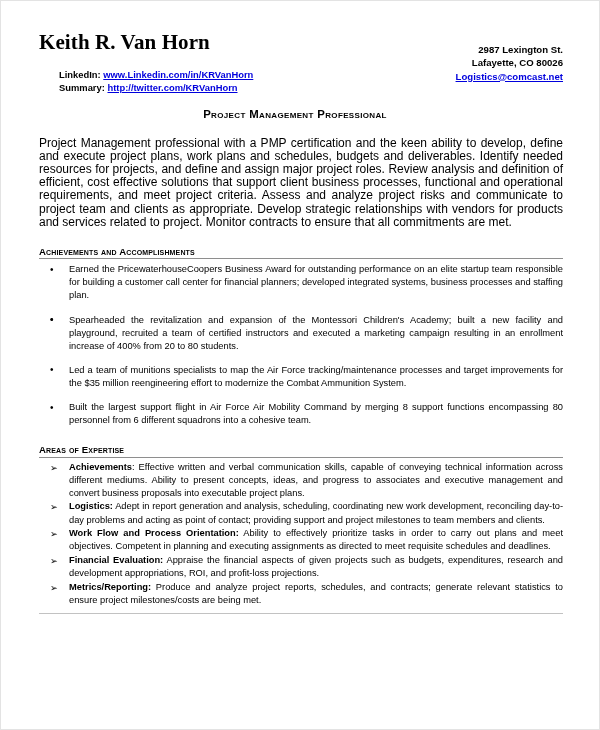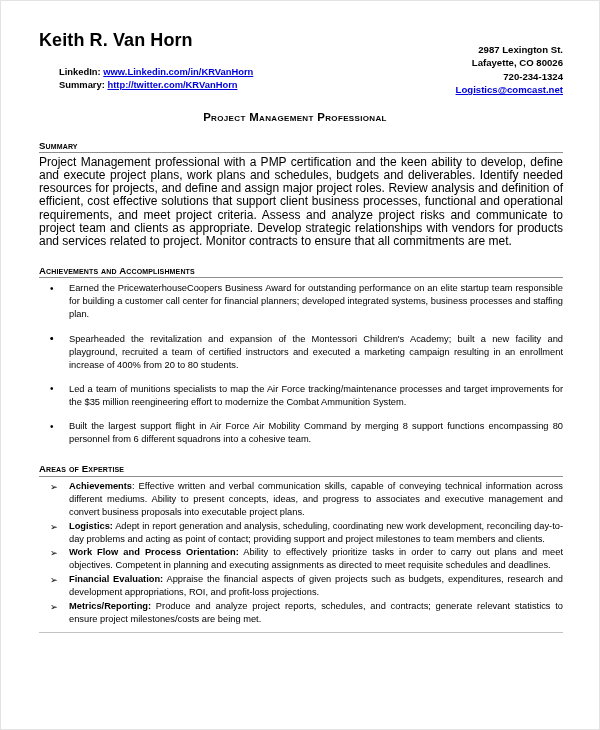--- a/index.html
+++ b/index.html
@@ -33,26 +33,27 @@
 
   
   .header {
     display: flex;
     justify-content: space-between;
     align-items: flex-start;
   }
   .header-left { width: 300px; }
 
   .full-name {
-    font-size: 18px;
+    font-size: 21px;
     font-weight: bold;
     letter-spacing: 0.1px;
     line-height: 1.1;
     margin: 0 0 14px 0;
     white-space: nowrap;
+    font-family: Liberation Serif, serif;
   }
 
   .social-line {
     font-size: 9.4px;
     font-weight: bold;
     line-height: 13px;
     white-space: nowrap;
   }
   .social-label { color: #000000; padding-left: 20px; }
   .social-link {
@@ -166,30 +167,28 @@
 
         <div class="social-line">
           <span class="social-label">Summary:</span>
           <span class="social-link">http://twitter.com/KRVanHorn</span>
         </div>
       </div>
 
       <div class="header-right">
         <div class="addr-line">2987 Lexington St.</div>
         <div class="addr-line">Lafayette, CO 80026</div>
-        <div class="addr-line">720-234-1324</div>
         <div class="addr-line email-link">Logistics@comcast.net</div>
       </div>
 
     </div>
 
     <div class="job-title">Project Management Professional</div>
 
     <div class="section">
-      <div class="section-heading">Summary</div>
       <div class="body-text">Project Management professional with a PMP certification and the keen ability to develop, define and execute project plans, work plans and schedules, budgets and deliverables. Identify needed resources for projects, and define and assign major project roles. Review analysis and definition of efficient, cost effective solutions that support client business processes, functional and operational requirements, and meet project criteria. Assess and analyze project risks and communicate to project team and clients as appropriate. Develop strategic relationships with vendors for products and services related to project. Monitor contracts to ensure that all commitments are met.</div>
     </div>
 
     <div class="section">
       <div class="section-heading">Achievements and Accomplishments</div>
 
       <div class="achievements">
 
         <div class="ach-item">
           <span class="ach-bullet">•</span>

